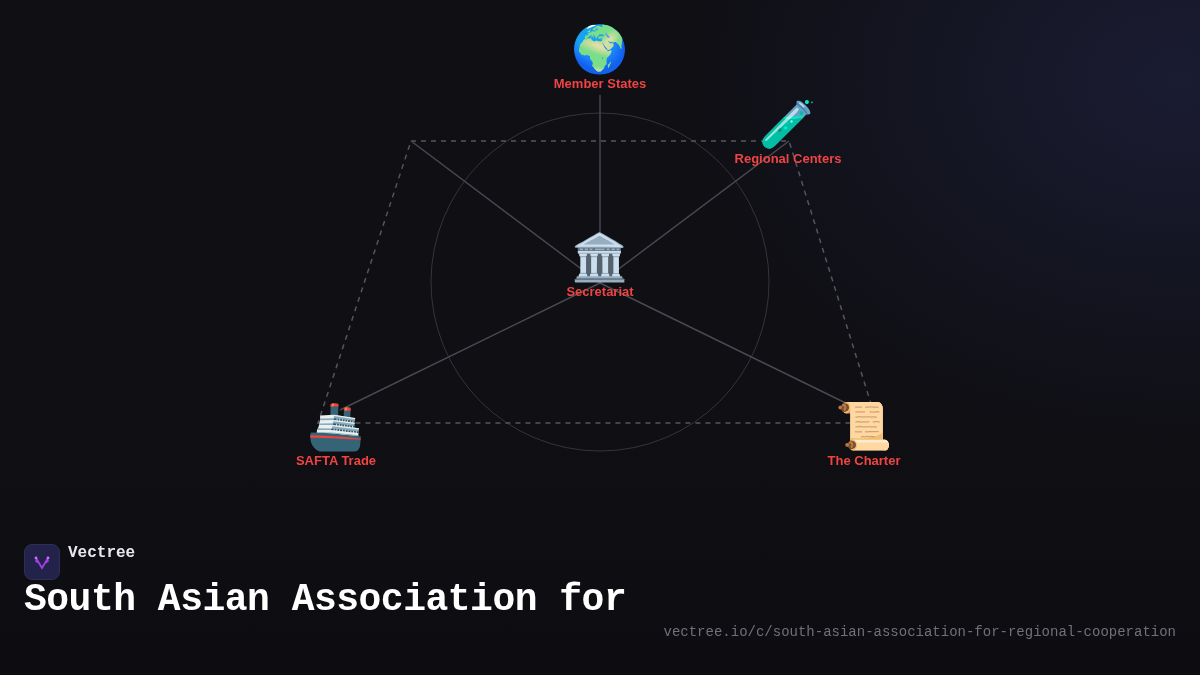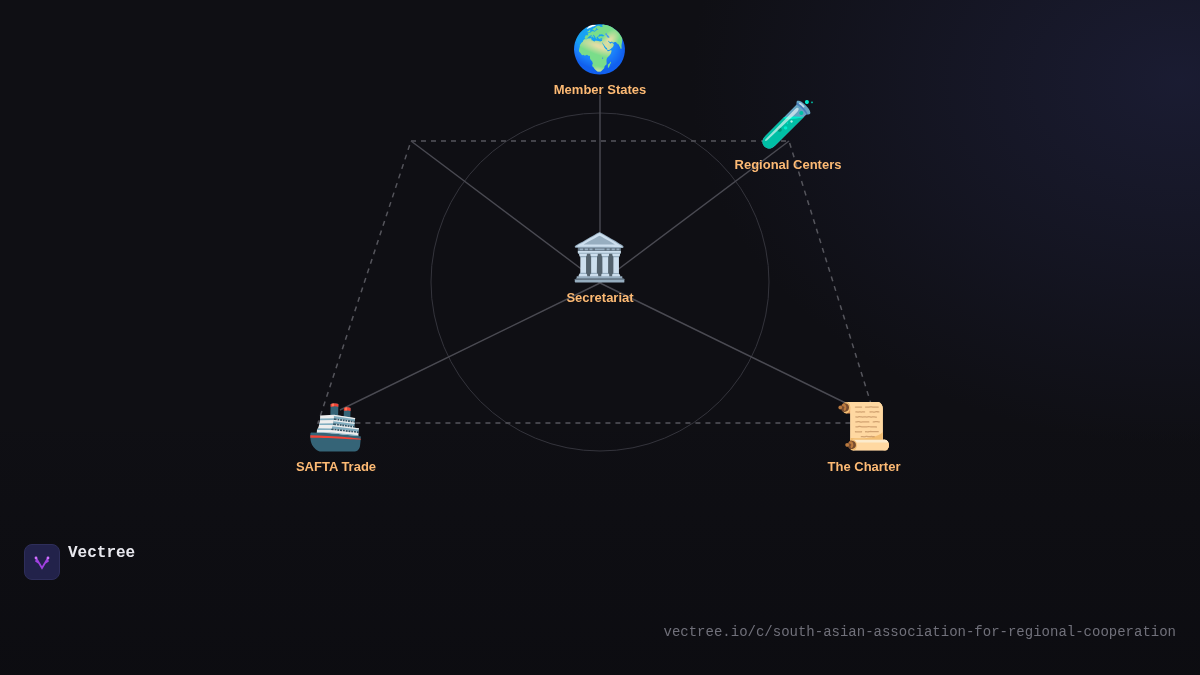--- a/index.html
+++ b/index.html
@@ -14,22 +14,22 @@
       radial-gradient(ellipse 700px 520px at 1180px 80px, rgba(30,32,60,0.75), rgba(15,15,20,0) 70%),
       linear-gradient(180deg, rgba(0,0,0,0) 60%, rgba(8,8,12,0.35) 100%);
   }
   svg.diagram { position:absolute; left:0; top:0; }
   .node { position:absolute; transform:translateX(-50%); text-align:center; }
   .node .emoji {
     font-size:46px; line-height:54px; display:block;
     font-family: "DejaVu Sans", sans-serif;
   }
   .node .label {
-    display:block; margin-top:6px;
-    font-size:13px; font-weight:bold; color:#fdba74; white-space:nowrap;
+    display:block; 
+    font-size:13px; font-weight:bold; color:#ef4444; white-space:nowrap;
   }
   .brand { position:absolute; left:24px; top:544px; display:flex; }
   .brand-logo {
     width:34px; height:34px; border-radius:8px;
     background:#22224a; border:1px solid #2e2e5a;
     display:flex; align-items:center; justify-content:center;
   }
   .brand-name {
     margin-left:8px; color:#e8e8ee; font-size:16px; font-weight:bold;
     font-family: "Liberation Mono", monospace;
@@ -93,16 +93,16 @@
     <svg width="20" height="20" viewBox="0 0 20 20">
       <path d="M4 6 L10 16 L16 6 M7 11 L4 9 M13 11 L16 9" stroke="#a040e0" stroke-width="1.8" fill="none" stroke-linecap="round"></path>
       <circle cx="4" cy="6" r="1.4" fill="#d070ff"></circle>
       <circle cx="16" cy="6" r="1.4" fill="#d070ff"></circle>
     </svg>
   </div>
   <span class="brand-name">Vectree</span>
 </div>
 
 <h1 class="title">
-  <br>
+  <span>South Asian Association for</span><br>
 </h1>
 
 <div class="url">vectree.io/c/south-asian-association-for-regional-cooperation</div>
 
 </body></html>

